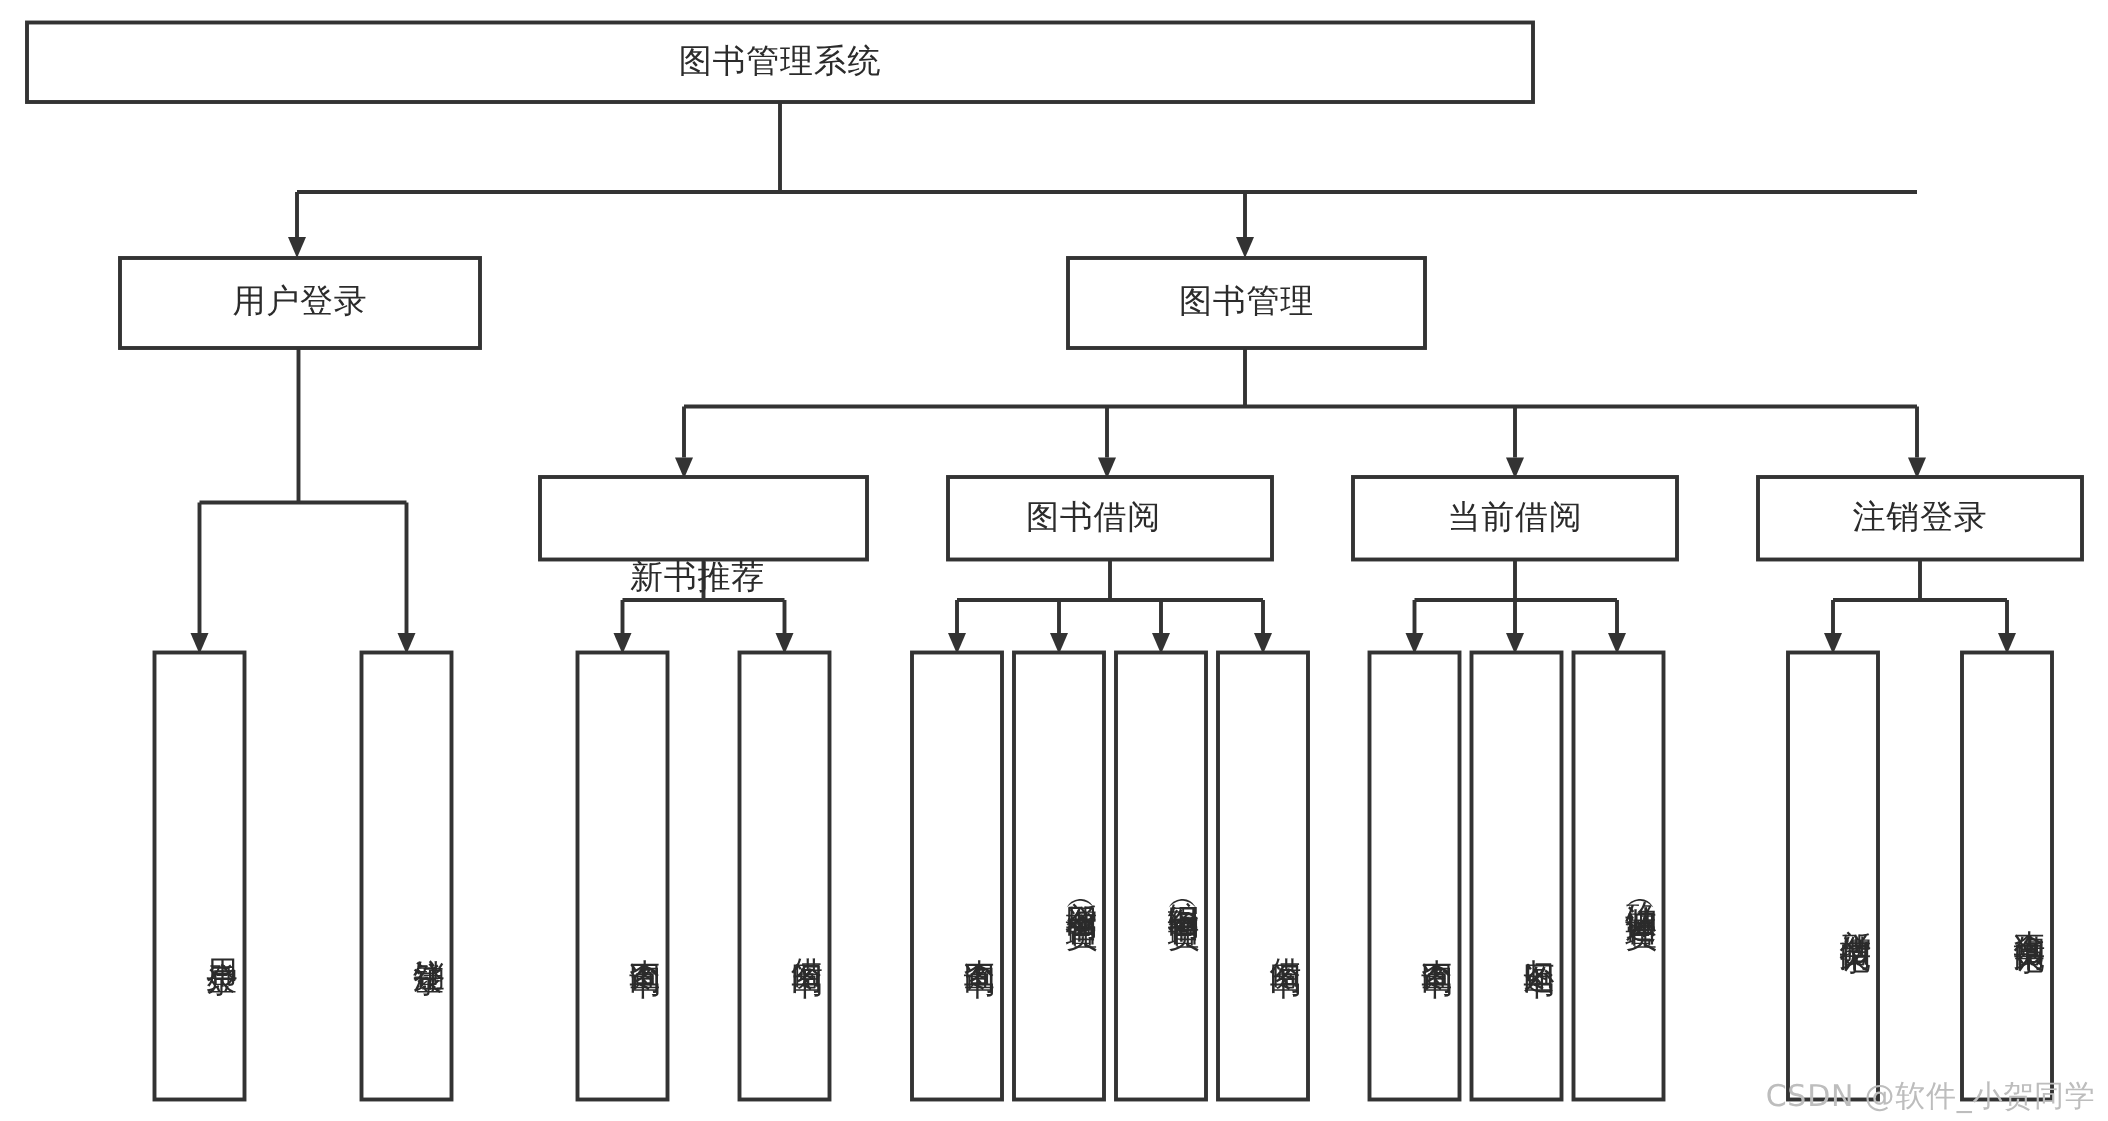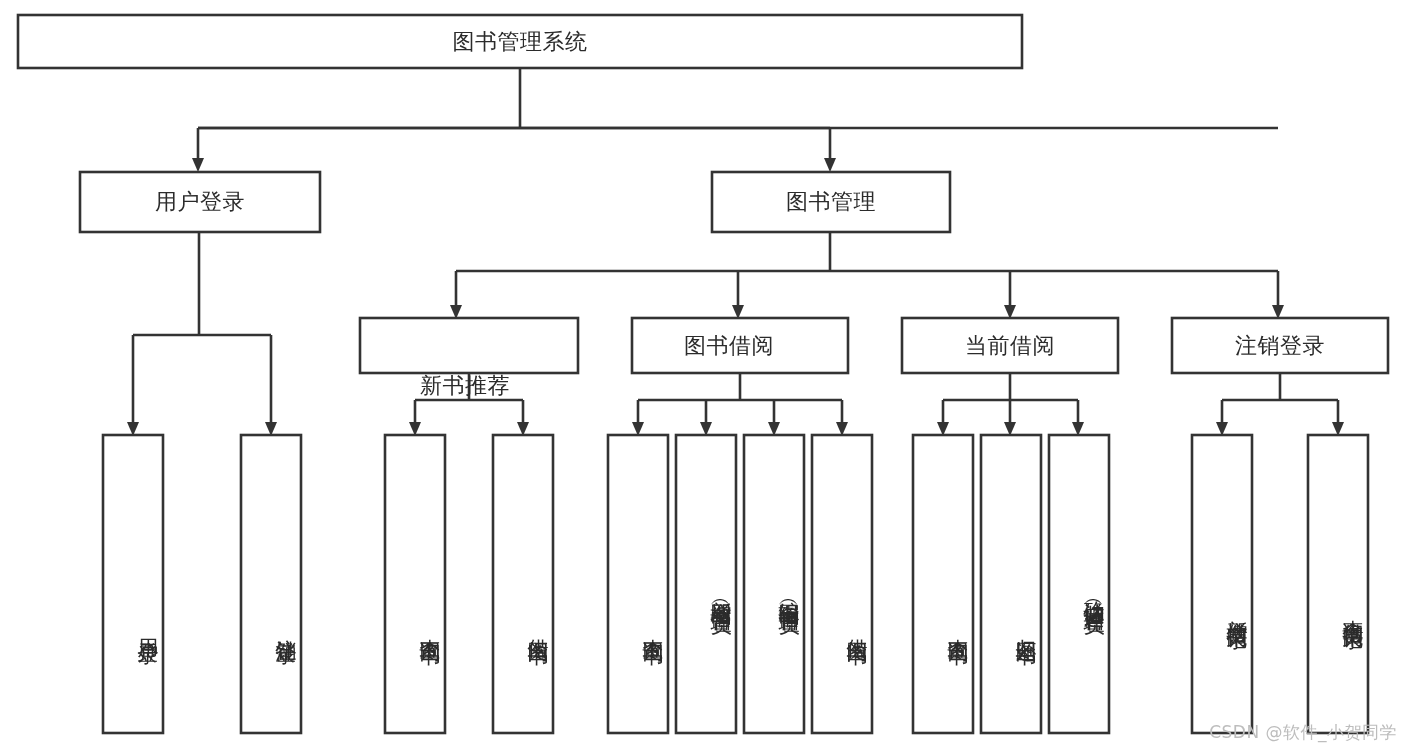--- a/index.html
+++ b/index.html
@@ -65,21 +65,21 @@
     line-height: 1.45;
     letter-spacing: 2px;
     align-items: flex-start;
     padding-top: 6px;
   }
   .label-v.pad-small { padding-top: 12px; }
   .watermark {
     position: absolute;
     right: 8px;
     bottom: 3px;
-    font-size: 17px;
+    font-size: 20px;
     color: #bdbdbd;
     font-family: "DejaVu Sans", "Liberation Sans", sans-serif;
     white-space: nowrap;
     letter-spacing: 0.5px;
   }
 </style>
 </head>
 <body>
 
 <div id="diagram-root">

